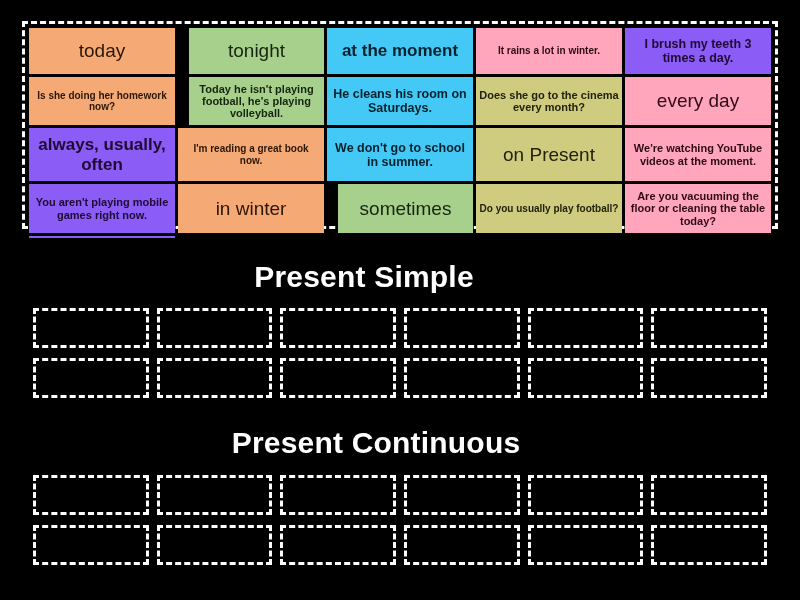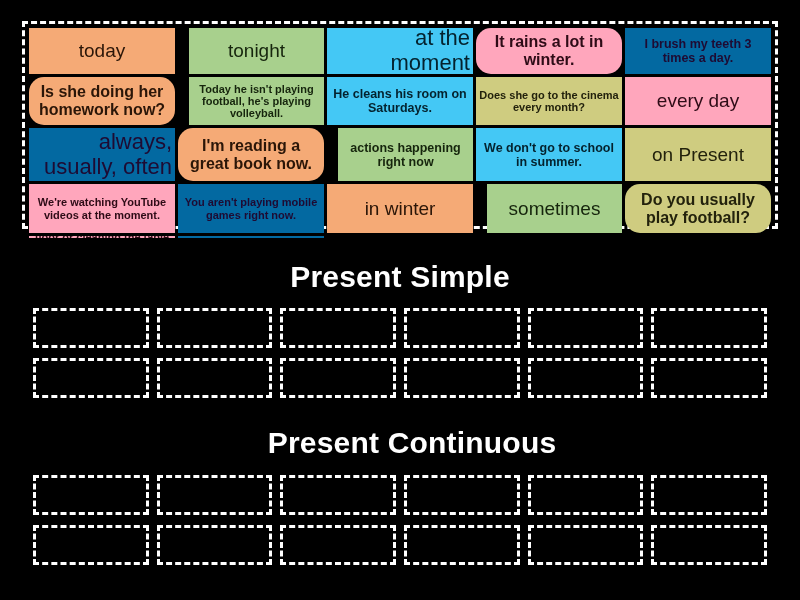--- a/index.html
+++ b/index.html
@@ -47,40 +47,39 @@
     overflow: hidden;
     cursor: move;
     user-select: none;
   }
   
   .c-orange { background: #f5aa76; color: #2b1608; }
   .c-green  { background: #a8d08d; color: #16250d; margin-left: 11px; }
   .c-blue   { background: #44c8f5; color: #04222e; }
   .c-olive  { background: #cfcc80; color: #23220c; }
   .c-pink   { background: #ffa6bc; color: #2e0b16; }
-  .c-purple { background: #0369a1; color: #1e0b33; }
+  .c-purple { background: #8b5cf6; color: #1e0b33; }
 
   
   .fs-xl { font-size: 19px; font-weight: 400; }
-  .fs-lg { font-size: 22px; font-weight: 400; text-align: right; }
-  .fs-md { font-size: 16px; font-weight: 700; border-radius: 15px; }
+  .fs-lg { font-size: 17px; font-weight: 700; }
+  .fs-md { font-size: 10px; font-weight: 700; }
   .fs-sm { font-size: 12.5px; font-weight: 700; }
   .fs-xs { font-size: 11px; font-weight: 700; }
 
   
   .group-heading {
     position: absolute;
     left: 0;
     width: 728px;
     text-align: center;
     color: #ffffff;
     font-size: 30px;
     font-weight: 700;
     letter-spacing: 0.2px;
-    padding-left: 36px;
   }
   #heading-present-simple { top: 260px; }
   #heading-present-continuous { top: 426px; margin-left: 12px; }
 
   
   .dropzone-grid {
     position: absolute;
     left: 33px;
     width: 734px;
     display: grid;
@@ -110,21 +109,20 @@
     <div class="tile c-purple fs-sm">I brush my teeth 3 times a day.</div>
 
     <div class="tile c-orange fs-md">Is she doing her homework now?</div>
     <div class="tile c-green  fs-xs">Today he isn't playing football, he's playing volleyball.</div>
     <div class="tile c-blue   fs-sm">He cleans his room on Saturdays.</div>
     <div class="tile c-olive  fs-xs">Does she go to the cinema every month?</div>
     <div class="tile c-pink   fs-xl">every day</div>
     <div class="tile c-purple fs-lg">always, usually, often</div>
 
     <div class="tile c-orange fs-md">I'm reading a great book now.</div>
-    <div class="tile c-green  fs-sm">actions happening right now</div>
     <div class="tile c-blue   fs-sm">We don't go to school in summer.</div>
     <div class="tile c-olive  fs-xl">on Present</div>
     <div class="tile c-pink   fs-xs">We're watching YouTube videos at the moment.</div>
     <div class="tile c-purple fs-xs">You aren't playing mobile games right now.</div>
 
     <div class="tile c-orange fs-xl">in winter</div>
     <div class="tile c-green  fs-xl">sometimes</div>
     <div class="tile c-olive  fs-md">Do you usually play football?</div>
     <div class="tile c-pink   fs-xs">Are you vacuuming the floor or cleaning the table today?</div>
     <div class="tile c-purple fs-lg">Are you writing a test?</div>

